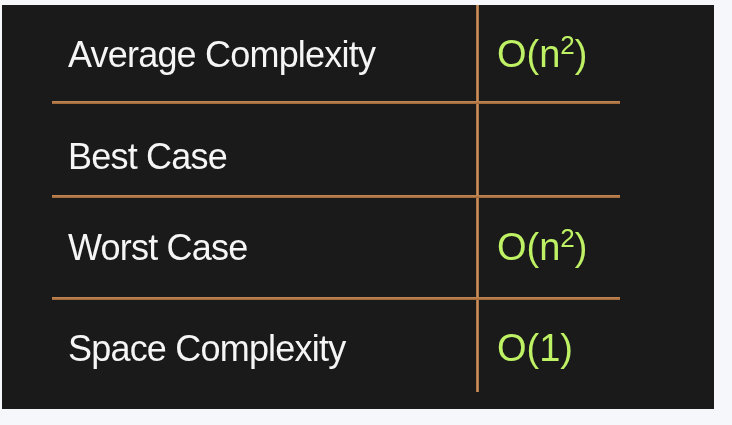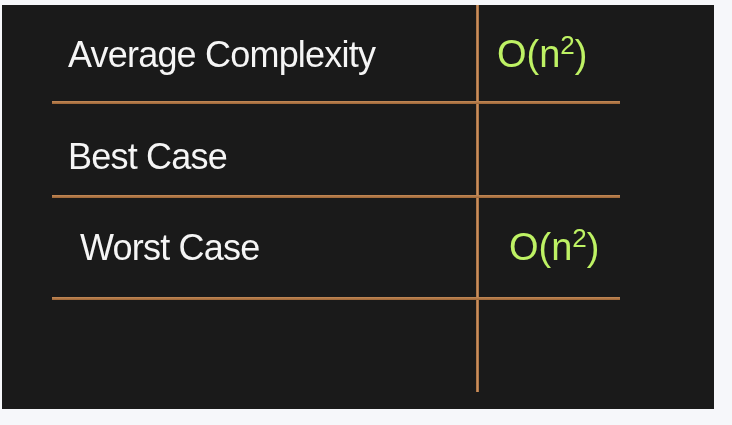--- a/index.html
+++ b/index.html
@@ -45,21 +45,21 @@
   .hline.h3 { top: 292px; }
   .row {
     position: absolute;
     left: 0;
     width: 100%;
     display: flex;
     align-items: center;
   }
   .row.r1 { top: 3px;   height: 93px;  }
   .row.r2 { top: 99px;  height: 106px;  }
-  .row.r3 { top: 193px; height: 99px; margin-left: 12px;  }
+  .row.r3 { top: 193px; height: 99px;  }
   .row.r4 { top: 295px; height: 97px;  }
   .label {
     margin-left: 66px;
     font-size: 36px;
     letter-spacing: -0.8px;
     color: #f5f5f5;
     white-space: nowrap;
   }
   .value {
     position: absolute;
@@ -92,15 +92,19 @@
 
     <div class="row r2">
       <span class="label">Best Case</span>
     </div>
 
     <div class="row r3">
       <span class="label">Worst Case</span>
       <span class="value"><span>O(n</span><span class="sup">2</span><span>)</span></span>
     </div>
 
+    <div class="row r4">
+      <span class="label">Space Complexity</span>
+      <span class="value"><span>O(1)</span><span class="sup"></span><span></span></span>
+    </div>
 
   </div>
 </div>
 
 </body></html>

